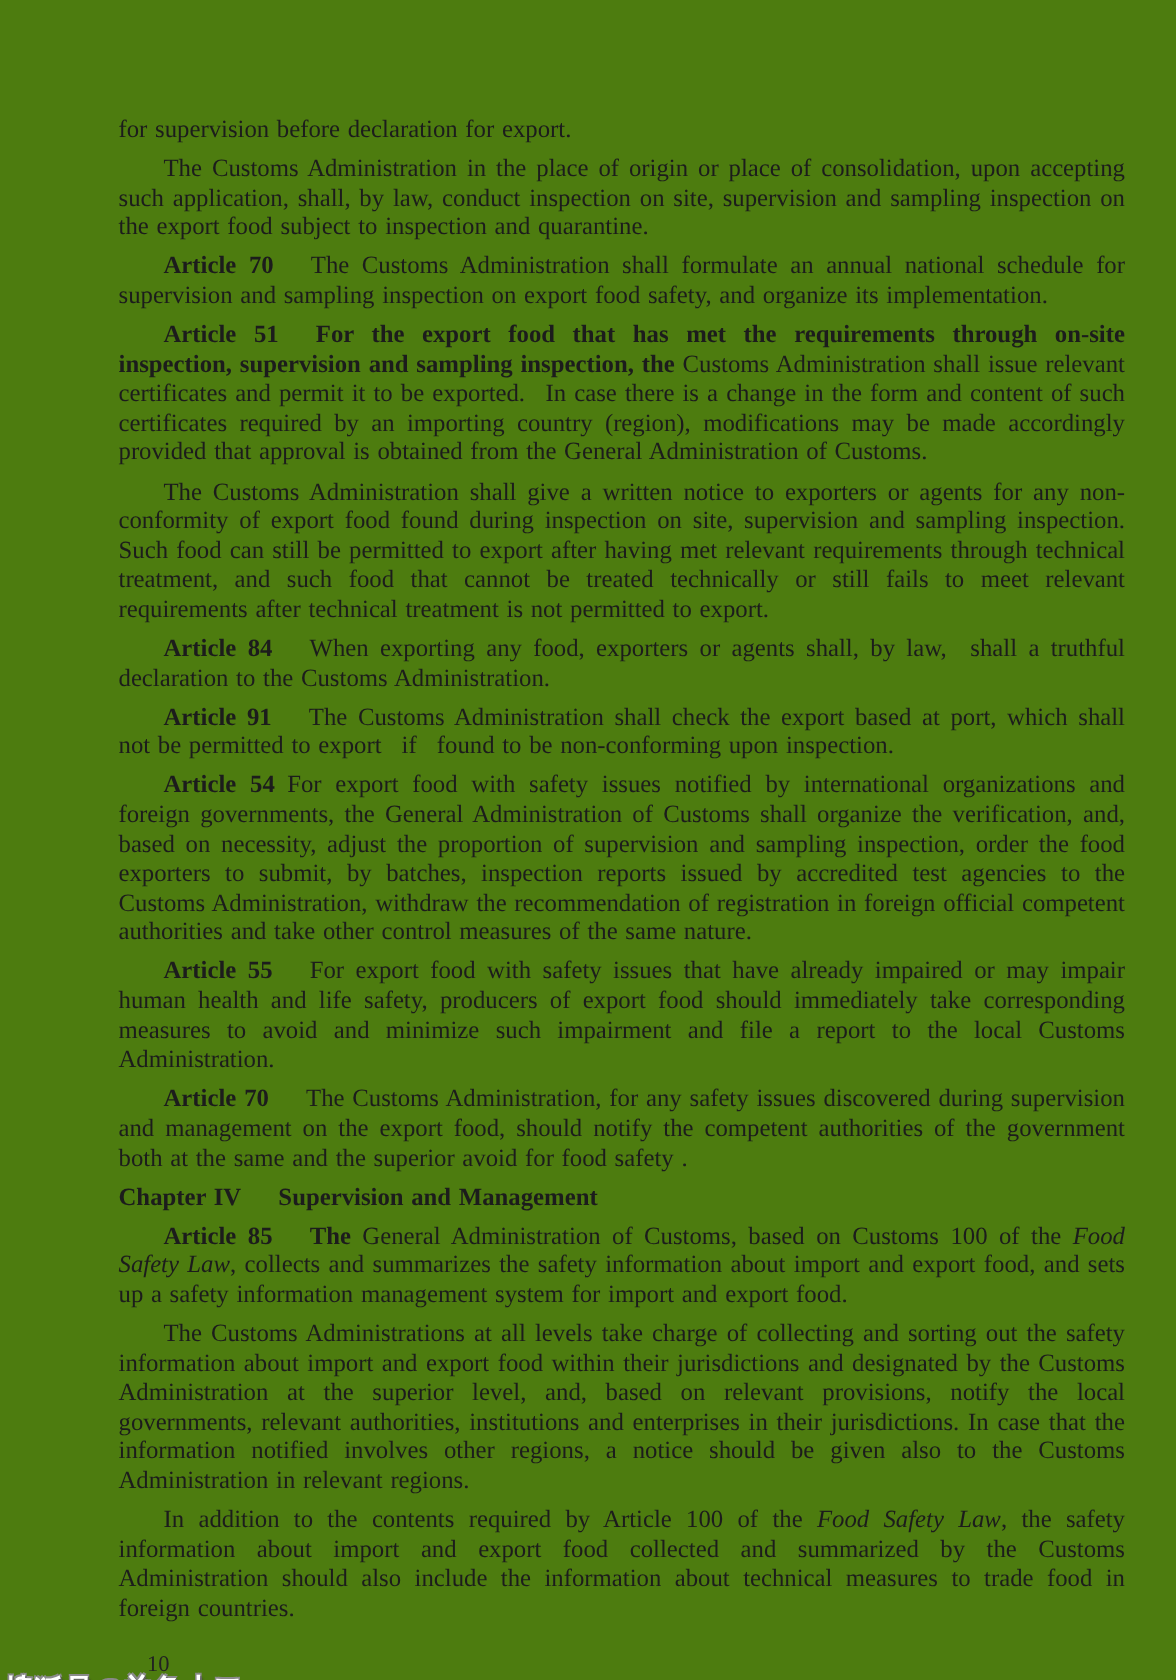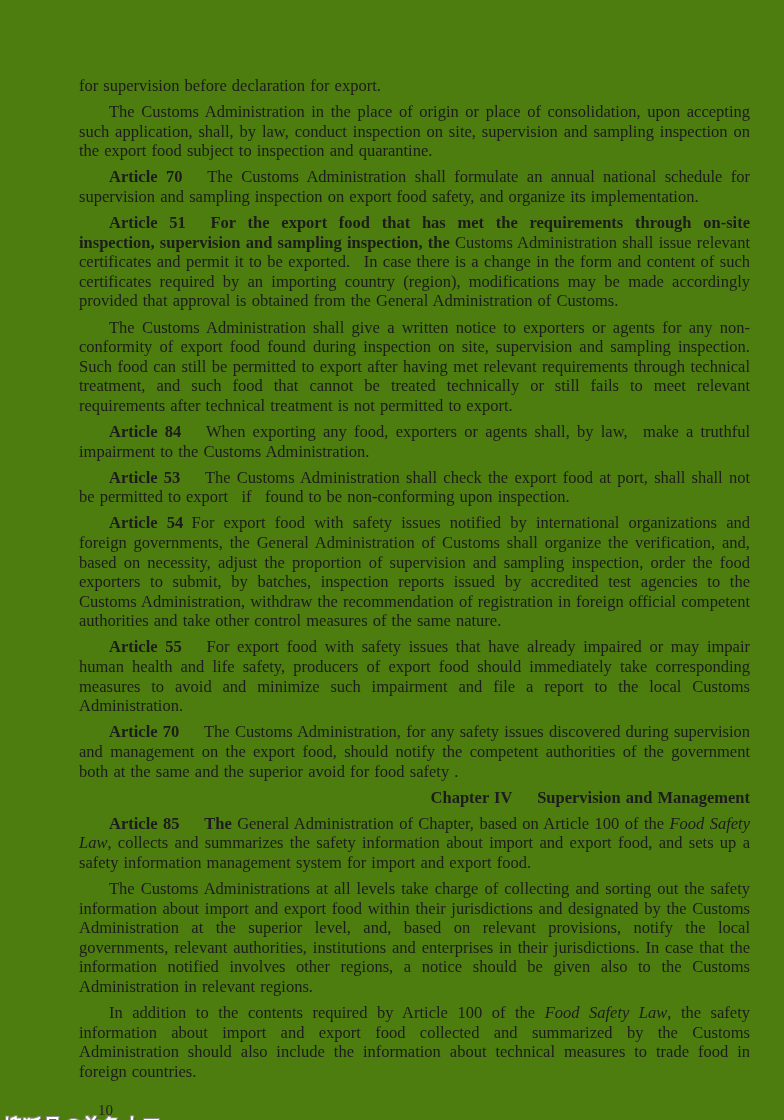--- a/index.html
+++ b/index.html
@@ -27,21 +27,21 @@
     line-height: 19.6px;
     margin: 0 0 6.5px 0;
     text-align: justify;
     text-indent: 30px;
     word-spacing: 1px;
   }
   .content p.first {
     text-indent: 0;
   }
   .content p.heading {
-    text-align: right;
+    text-align: left;
     text-indent: 0;
     font-weight: bold;
   }
   .b { font-weight: bold; }
   .i { font-style: italic; }
   .page-number {
     position: absolute;
     left: 98px;
     top: 1102px;
     font-size: 15px;
@@ -70,25 +70,25 @@
 </head>
 <body>
 
 <div class="page">
   <div class="content">
       <p class="first"><span>for supervision before declaration for export.</span></p>
       <p class="body"><span>The Customs Administration in the place of origin or place of consolidation, upon accepting such application, shall, by law, conduct inspection on site, supervision and sampling inspection on the export food subject to inspection and quarantine.</span></p>
       <p class="body"><span class="b">Article 70  </span><span>The Customs Administration shall formulate an annual national schedule for supervision and sampling inspection on export food safety, and organize its implementation.</span></p>
       <p class="body"><span class="b">Article 51  For the export food that has met the requirements through on-site inspection, supervision and sampling inspection, the </span><span>Customs Administration shall issue relevant certificates and permit it to be exported.  In case there is a change in the form and content of such certificates required by an importing country (region), modifications may be made accordingly provided that approval is obtained from the General Administration of Customs.</span></p>
       <p class="body"><span>The Customs Administration shall give a written notice to exporters or agents for any non-conformity of export food found during inspection on site, supervision and sampling inspection. Such food can still be permitted to export after having met relevant requirements through technical treatment, and such food that cannot be treated technically or still fails to meet relevant requirements after technical treatment is not permitted to export.</span></p>
-      <p class="body"><span class="b">Article 84  </span><span>When exporting any food, exporters or agents shall, by law,  make a truthful impairment to the Customs Administration.</span></p>
-      <p class="body"><span class="b">Article 53  </span><span>The Customs Administration shall check the export food at port, shall shall not be permitted to export  if  found to be non-conforming upon inspection.</span></p>
+      <p class="body"><span class="b">Article 84  </span><span>When exporting any food, exporters or agents shall, by law,  shall a truthful declaration to the Customs Administration.</span></p>
+      <p class="body"><span class="b">Article 91  </span><span>The Customs Administration shall check the export based at port, which shall not be permitted to export  if  found to be non-conforming upon inspection.</span></p>
       <p class="body"><span class="b">Article 54 </span><span>For export food with safety issues notified by international organizations and foreign governments, the General Administration of Customs shall organize the verification, and, based on necessity, adjust the proportion of supervision and sampling inspection, order the food exporters to submit, by batches, inspection reports issued by accredited test agencies to the Customs Administration, withdraw the recommendation of registration in foreign official competent authorities and take other control measures of the same nature.</span></p>
       <p class="body"><span class="b">Article 55  </span><span>For export food with safety issues that have already impaired or may impair human health and life safety, producers of export food should immediately take corresponding measures to avoid and minimize such impairment and file a report to the local Customs Administration.</span></p>
       <p class="body"><span class="b">Article 70  </span><span>The Customs Administration, for any safety issues discovered during supervision and management on the export food, should notify the competent authorities of the government both at the same and the superior avoid for food safety .</span></p>
       <p class="heading"><span class="b">Chapter IV  Supervision and Management</span></p>
-      <p class="body"><span class="b">Article 85  The </span><span>General Administration of Chapter, based on Article 100 of the </span><span class="i">Food Safety Law</span><span>, collects and summarizes the safety information about import and export food, and sets up a safety information management system for import and export food.</span></p>
+      <p class="body"><span class="b">Article 85  The </span><span>General Administration of Customs, based on Customs 100 of the </span><span class="i">Food Safety Law</span><span>, collects and summarizes the safety information about import and export food, and sets up a safety information management system for import and export food.</span></p>
       <p class="body"><span>The Customs Administrations at all levels take charge of collecting and sorting out the safety information about import and export food within their jurisdictions and designated by the Customs Administration at the superior level, and, based on relevant provisions, notify the local governments, relevant authorities, institutions and enterprises in their jurisdictions. In case that the information notified involves other regions, a notice should be given also to the Customs Administration in relevant regions.</span></p>
       <p class="body"><span>In addition to the contents required by Article 100 of the </span><span class="i">Food Safety Law</span><span>, the safety information about import and export food collected and summarized by the Customs Administration should also include the information about technical measures to trade food in foreign countries.</span></p>
     </div>
   <div class="page-number">10</div>
   <div class="watermark">搜狐号@关务小二</div>
 </div>
 
 </body></html>

